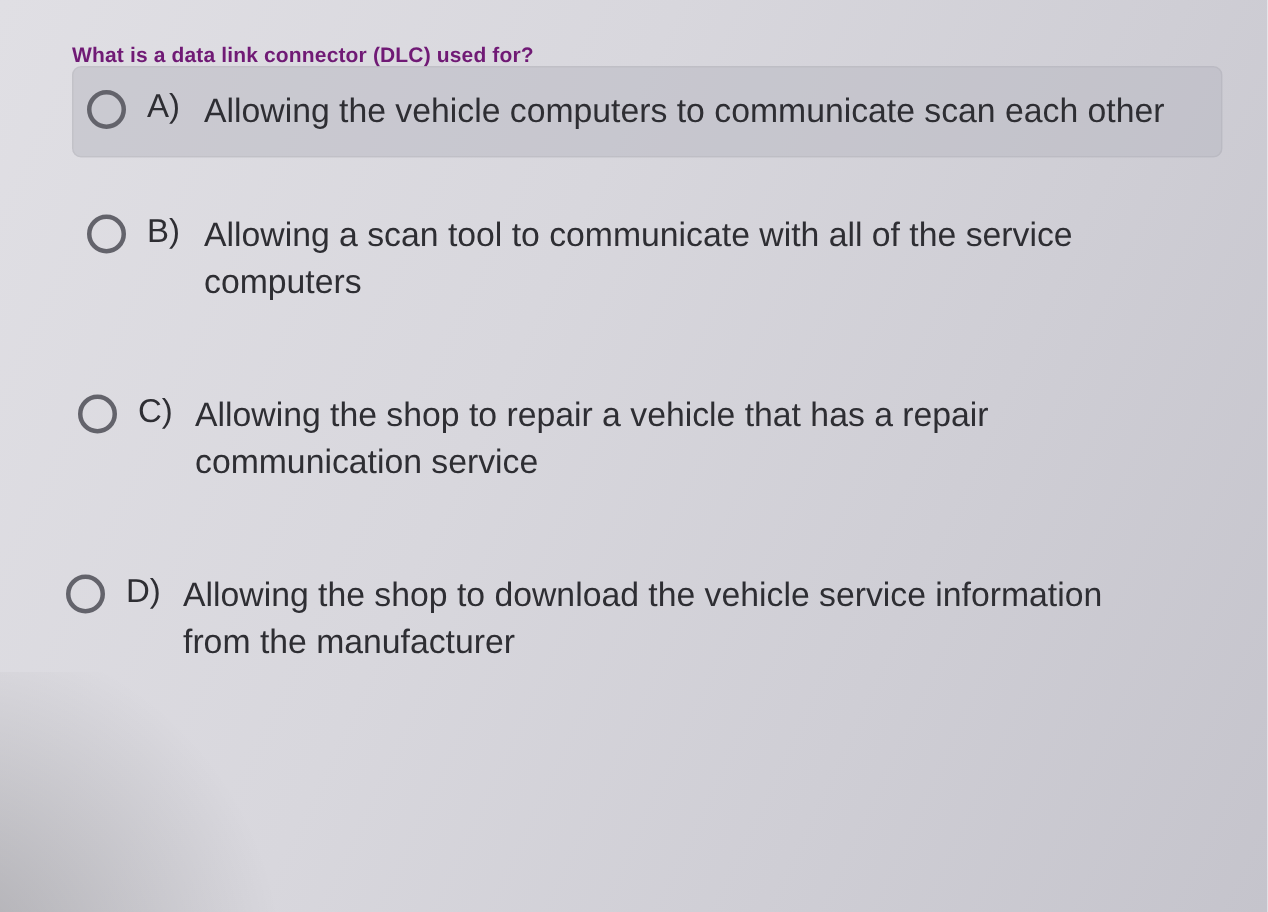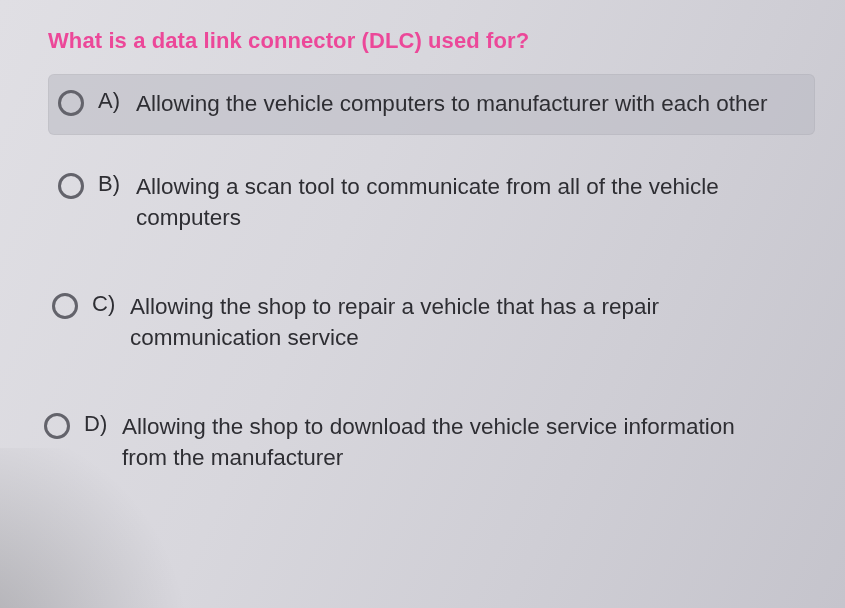--- a/index.html
+++ b/index.html
@@ -15,24 +15,23 @@
   
   body::after{
     content:"";
     position:absolute;
     left:-40px; bottom:-40px;
     width:260px; height:200px;
     background: radial-gradient(circle at 0% 100%, rgba(0,0,0,0.22), rgba(0,0,0,0) 70%);
     pointer-events:none;
   }
   .question {
-    font-size: 22px;
+    font-size: 14px;
     font-weight: 600;
-    color: #ec4899;
-    margin-bottom: 20px;
+    color: #701a75;
     letter-spacing: 0.1px;
   }
   .options { display: flex; flex-direction: column; }
   .option {
     display: flex;
     align-items: flex-start;
     gap: 14px;
     padding: 14px 16px 16px 10px;
     border-radius: 6px;
     cursor: pointer;
@@ -80,31 +79,31 @@
 
 <div class="question">What is a data link connector (DLC) used for?</div>
 
 <div class="options">
 
   <div class="option highlight">
     <div class="radio"></div>
     <div class="answer-body">
       <div class="answer-line">
         <span class="letter">A)</span>
-        <span class="answer-text">Allowing the vehicle computers to manufacturer with each other</span>
+        <span class="answer-text">Allowing the vehicle computers to communicate scan each other</span>
       </div>
     </div>
   </div>
 
   <div class="option">
     <div class="radio"></div>
     <div class="answer-body">
       <div class="answer-line">
         <span class="letter">B)</span>
-        <span class="answer-text">Allowing a scan tool to communicate from all of the vehicle computers</span>
+        <span class="answer-text">Allowing a scan tool to communicate with all of the service computers</span>
       </div>
     </div>
   </div>
 
   <div class="option">
     <div class="radio"></div>
     <div class="answer-body">
       <div class="answer-line">
         <span class="letter">C)</span>
         <span class="answer-text">Allowing the shop to repair a vehicle that has a repair communication service</span>

